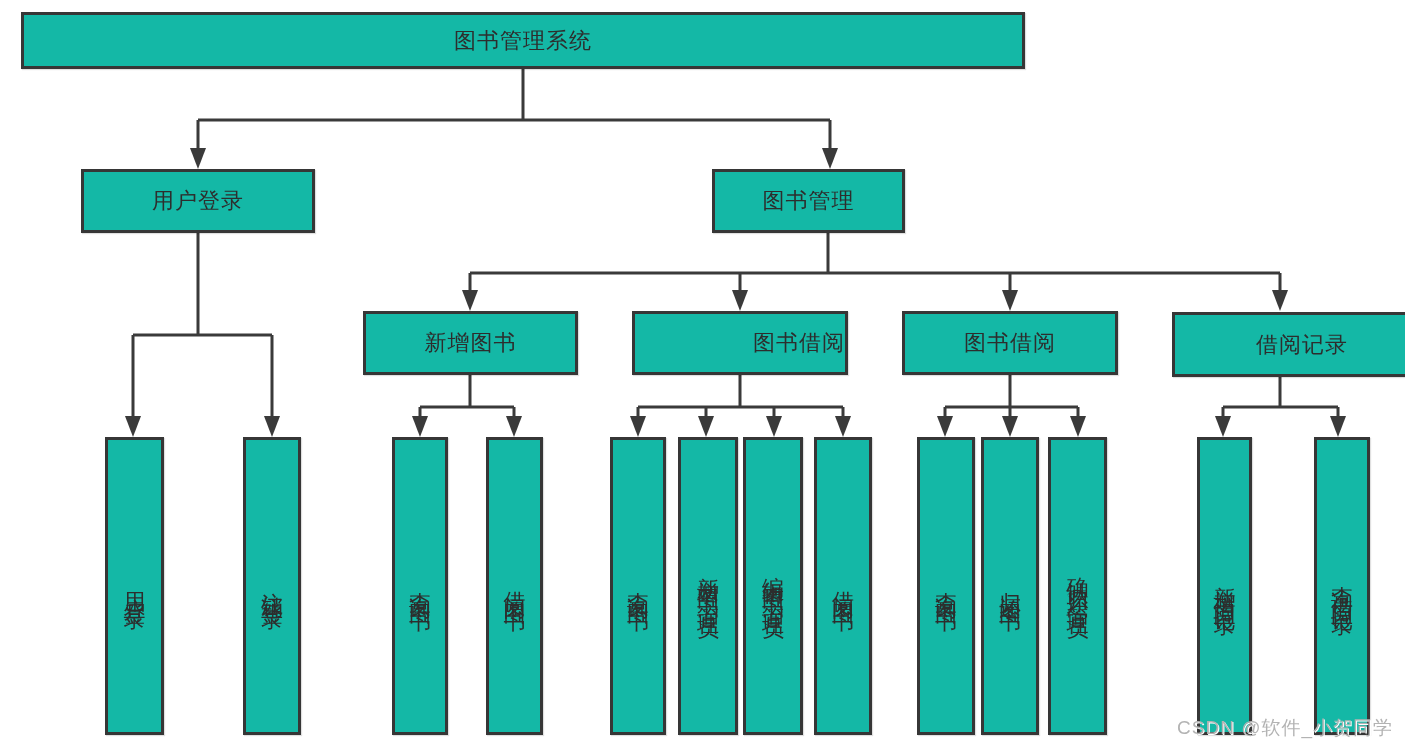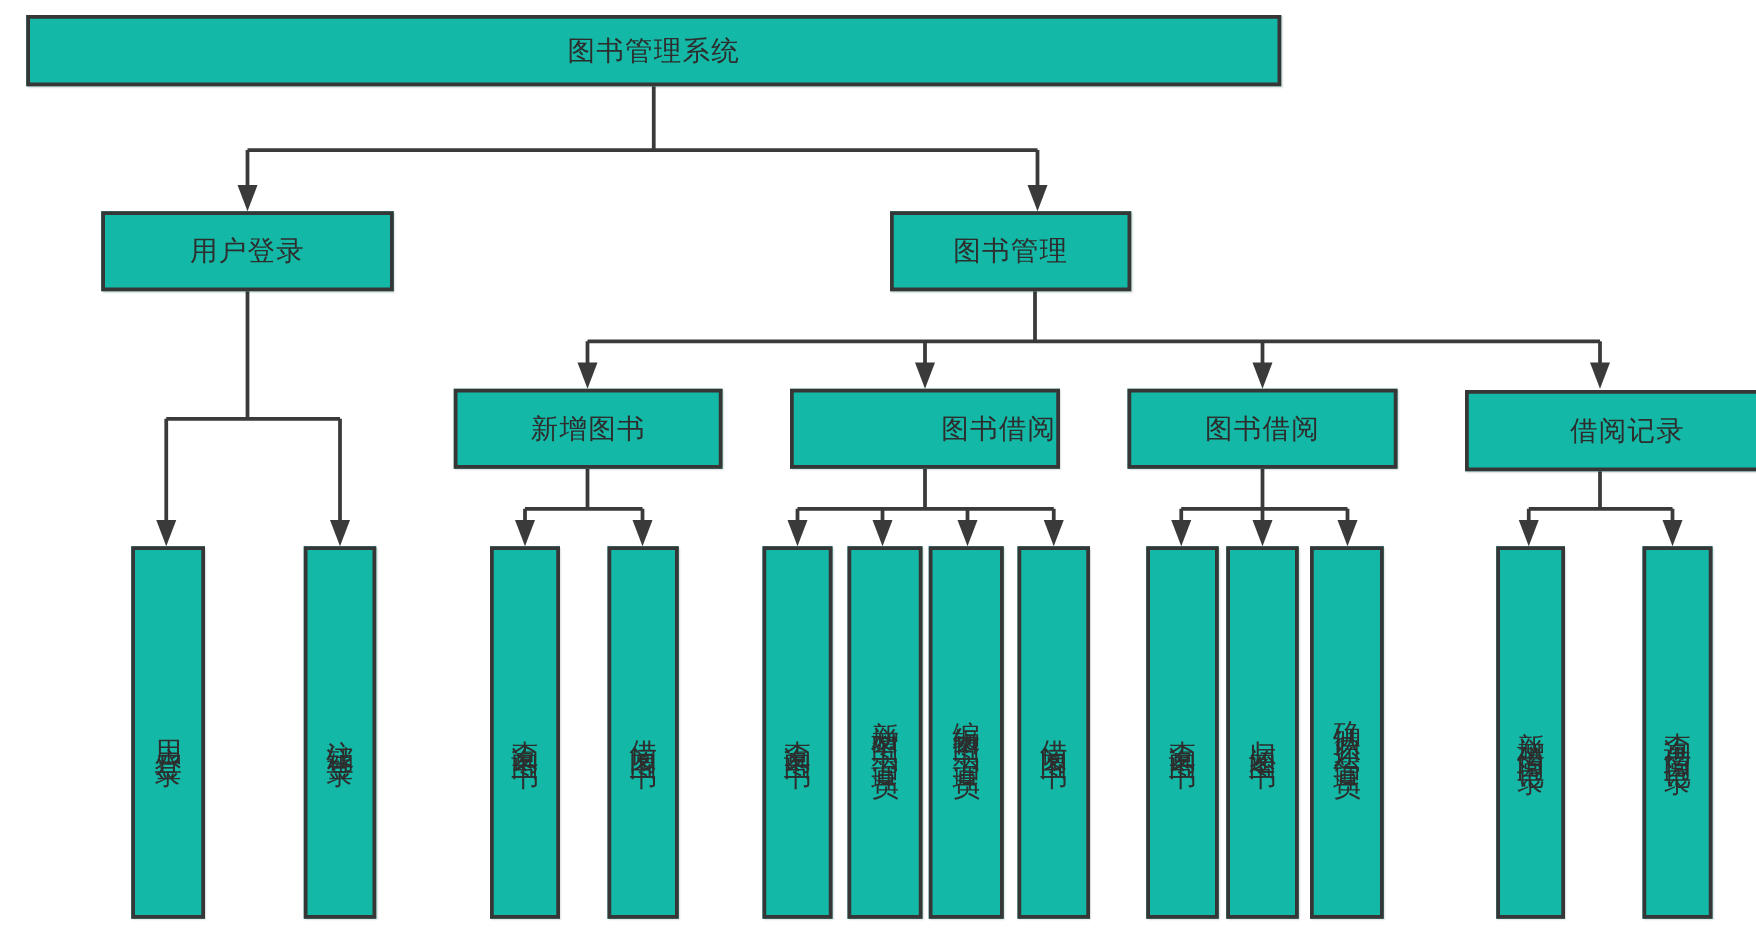--- a/index.html
+++ b/index.html
@@ -129,13 +129,14 @@
   <div class="box" style="left:1048px;top:437px;width:59px;height:298px;">
     <span class="vtext">确认归还（管理员）</span>
   </div>
   <div class="box" style="left:1197px;top:437px;width:55px;height:298px;">
     <span class="vtext">新增借阅记录</span>
   </div>
   <div class="box" style="left:1314px;top:437px;width:56px;height:298px;">
     <span class="vtext">查询借阅记录</span>
   </div>
 
+  <div class="watermark">CSDN @软件_小贺同学</div>
 </div>
 
 </body></html>

